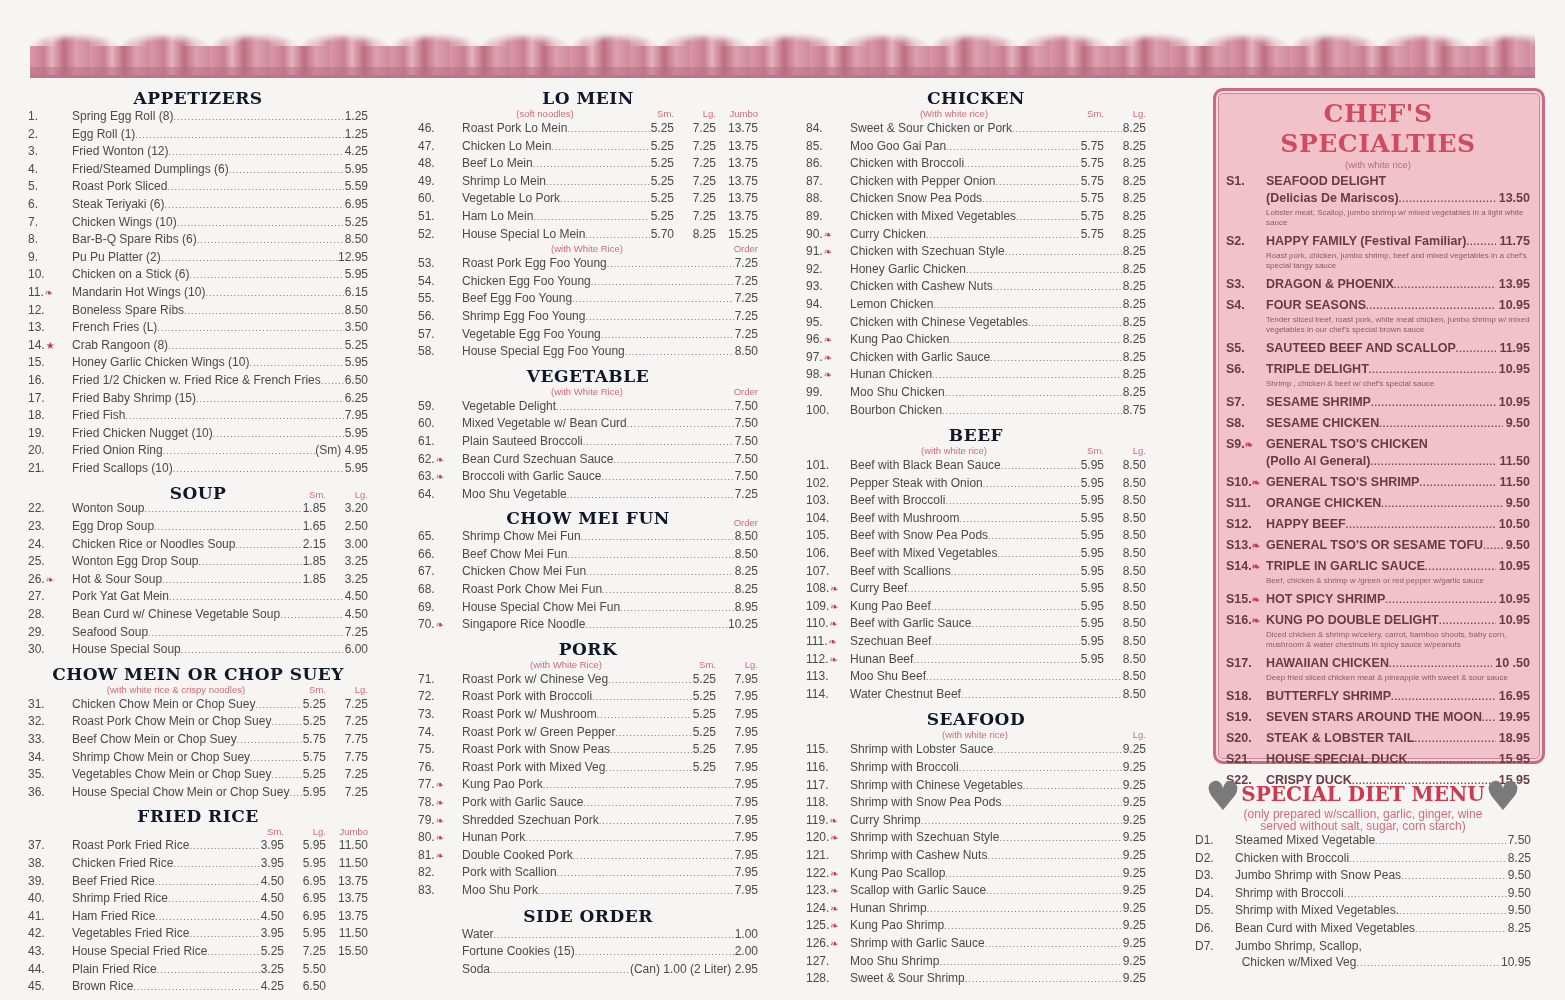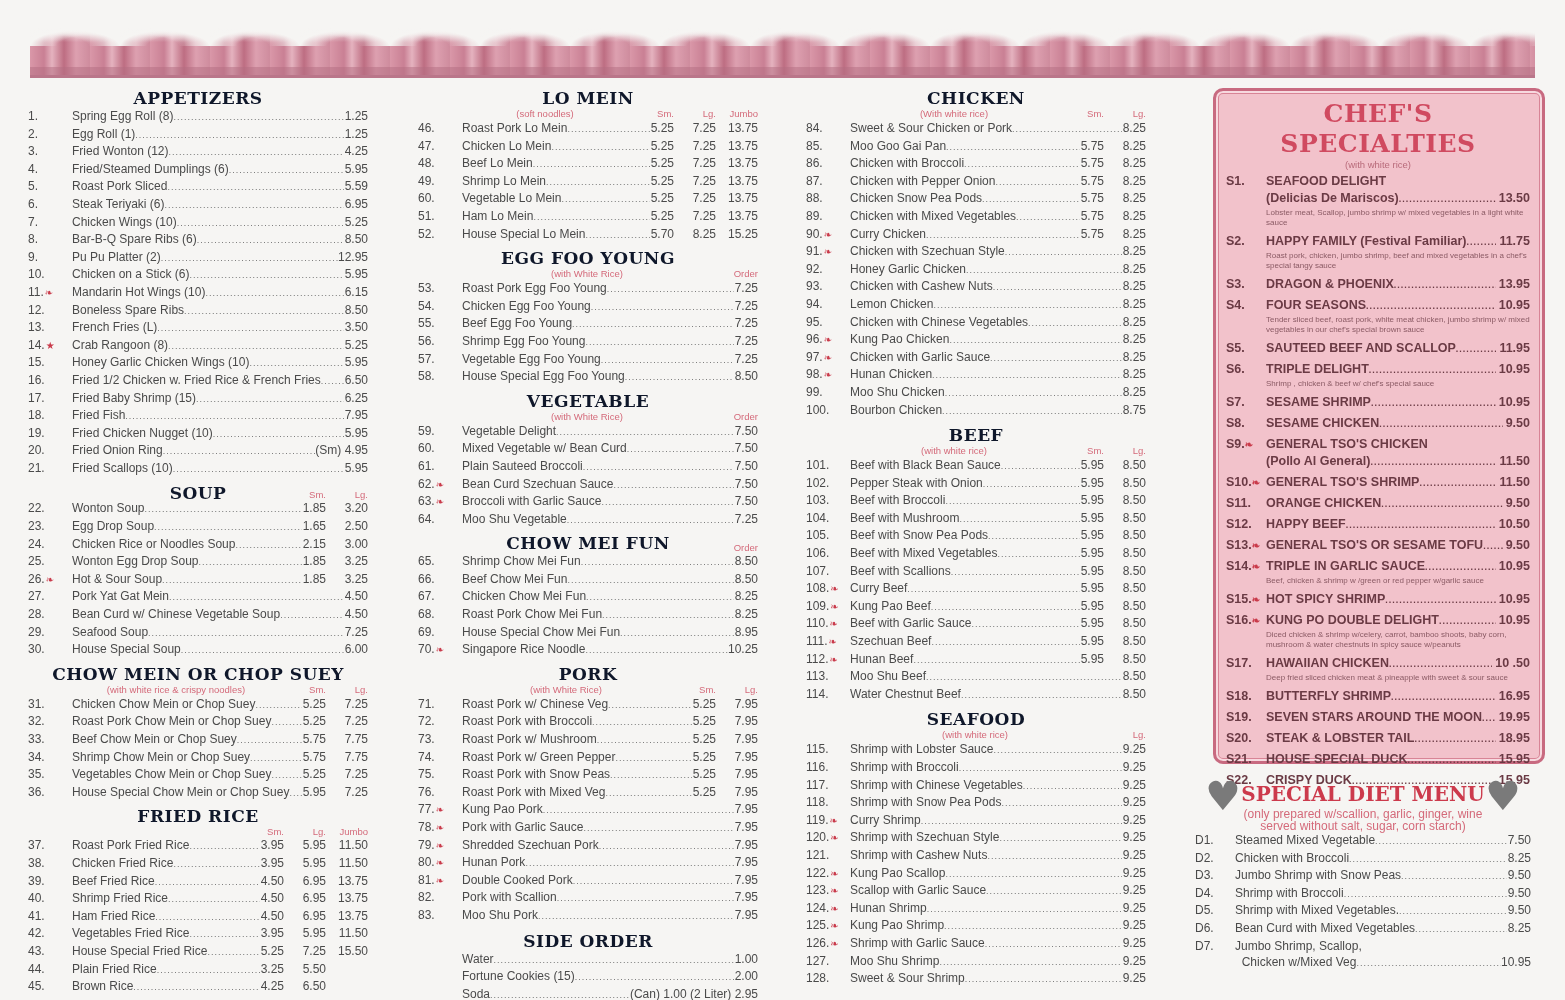--- a/index.html
+++ b/index.html
@@ -477,21 +477,21 @@
       <div class="item">
         <span class="num">49.</span>
         <span class="name">Shrimp Lo Mein</span>
         <span class="dots"></span>
         <span class="p first">5.25</span>
         <span class="p">7.25</span>
         <span class="p">13.75</span>
       </div>
       <div class="item">
         <span class="num">60.</span>
-        <span class="name">Vegetable Lo Mein</span>
+        <span class="name">Vegetable Lo Pork</span>
         <span class="dots"></span>
         <span class="p first">5.25</span>
         <span class="p">7.25</span>
         <span class="p">13.75</span>
       </div>
       <div class="item">
         <span class="num">51.</span>
         <span class="name">Ham Lo Mein</span>
         <span class="dots"></span>
         <span class="p first">5.25</span>
@@ -501,21 +501,20 @@
       <div class="item">
         <span class="num">52.</span>
         <span class="name">House Special Lo Mein</span>
         <span class="dots"></span>
         <span class="p first">5.70</span>
         <span class="p">8.25</span>
         <span class="p">15.25</span>
       </div>
     </div>
 
-  <div class="sec-title" style="margin-top:5px">EGG FOO YOUNG</div>
   <div class="sec-sub">
     <span class="note" style="padding-left:40px">(with White Rice)</span>
     <span class="h">Order</span>
   </div>
   <div>
       <div class="item">
         <span class="num">53.</span>
         <span class="name">Roast Pork Egg Foo Young</span>
         <span class="dots"></span>
         <span class="p first">7.25</span>

